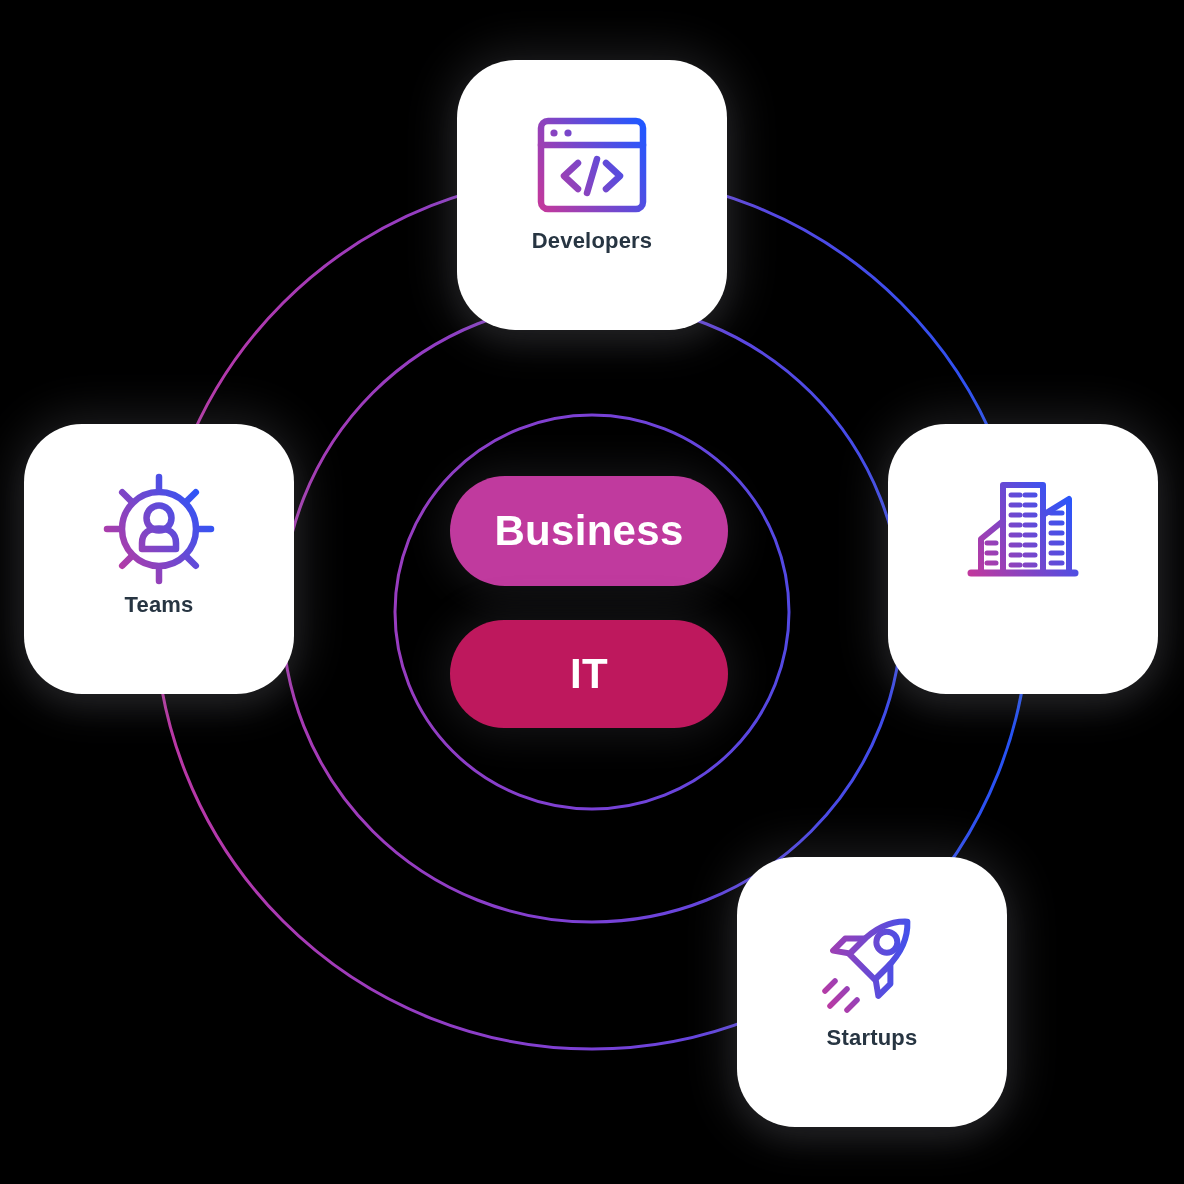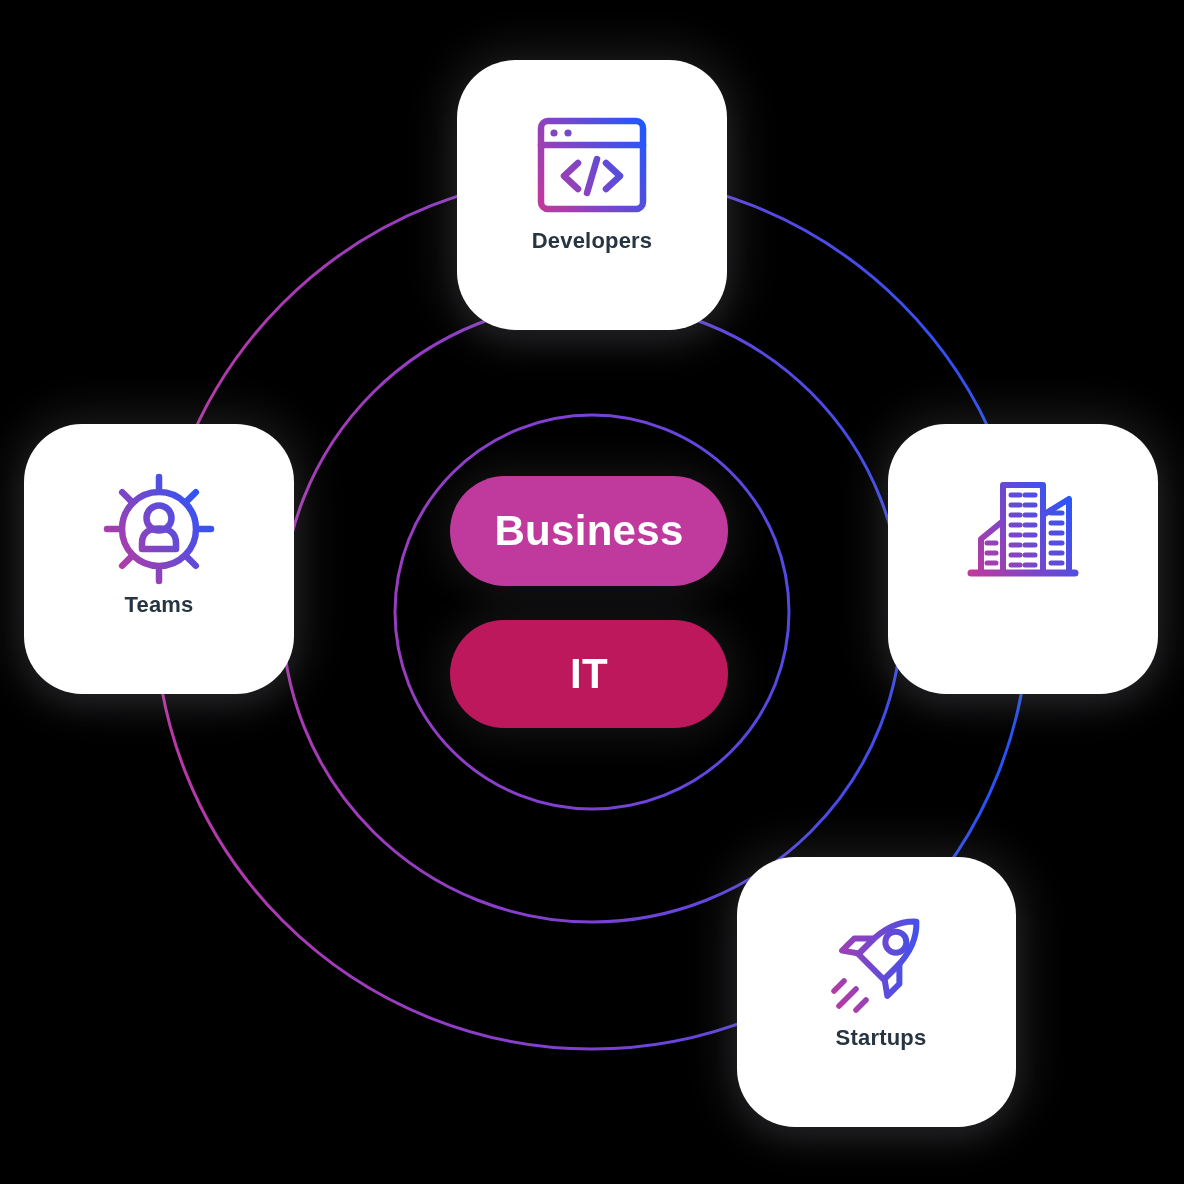--- a/index.html
+++ b/index.html
@@ -10,21 +10,21 @@
     position:absolute;width:270px;height:270px;background:#fff;border-radius:58px;
     display:flex;flex-direction:column;align-items:center;
     box-shadow:0 0 46px 10px rgba(155,155,165,0.18), 0 14px 34px rgba(120,120,130,0.12);
   }
   .card .icon-box{height:126px;margin-top:42px;display:flex;align-items:center;justify-content:center;}
   .card .label{font-size:22px;font-weight:700;color:#273542;letter-spacing:.2px;}
   .card.developers{left:457px;top:60px;}
   .card.ctos{left:24px;top:424px;}
   .card.enterprises{left:888px;top:424px;}
   .card.teams{left:186px;top:857px;}
-  .card.startups{left:737px;top:857px;padding-left:9px;}
+  .card.startups{left:737px;top:857px;}
   .pill{
     position:absolute;left:450px;width:278px;height:110px;border-radius:55px;
     display:flex;align-items:center;justify-content:center;
     color:#fff;font-size:42px;font-weight:700;letter-spacing:.3px;
     box-shadow:0 0 40px 8px rgba(150,150,160,0.14);
   }
   .pill.business{top:476px;background:#c03a9e;}
   .pill.it{top:620px;height:108px;background:#0666fd;}
   svg{display:block;}
 </style>

